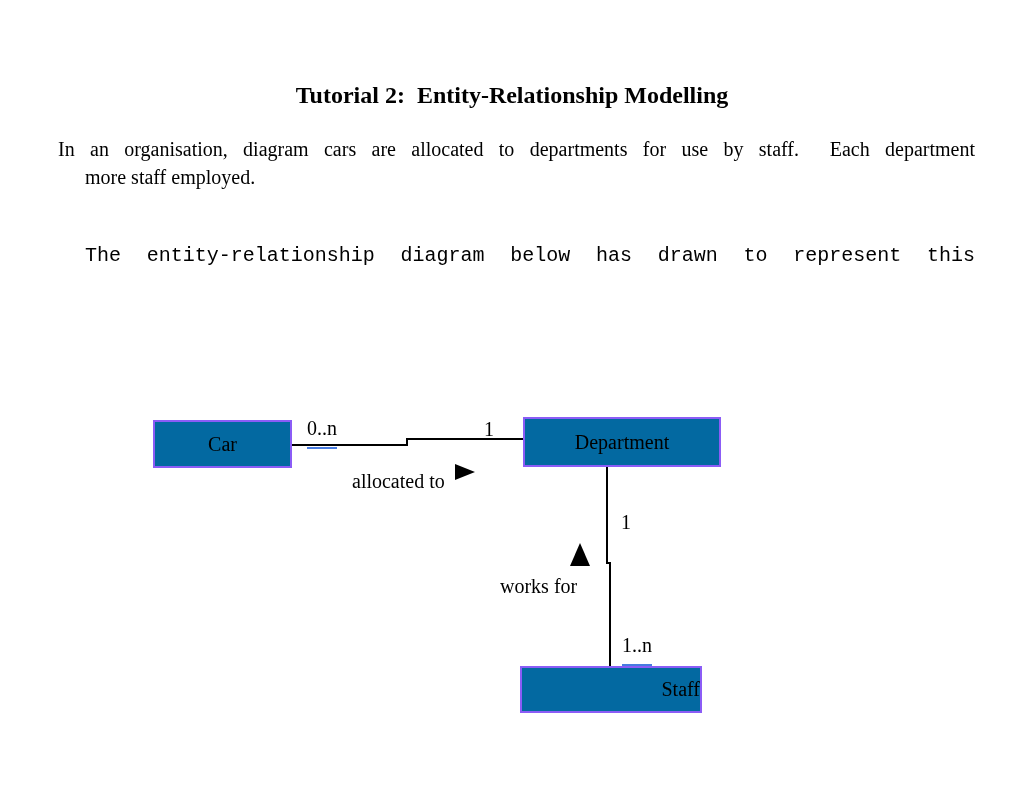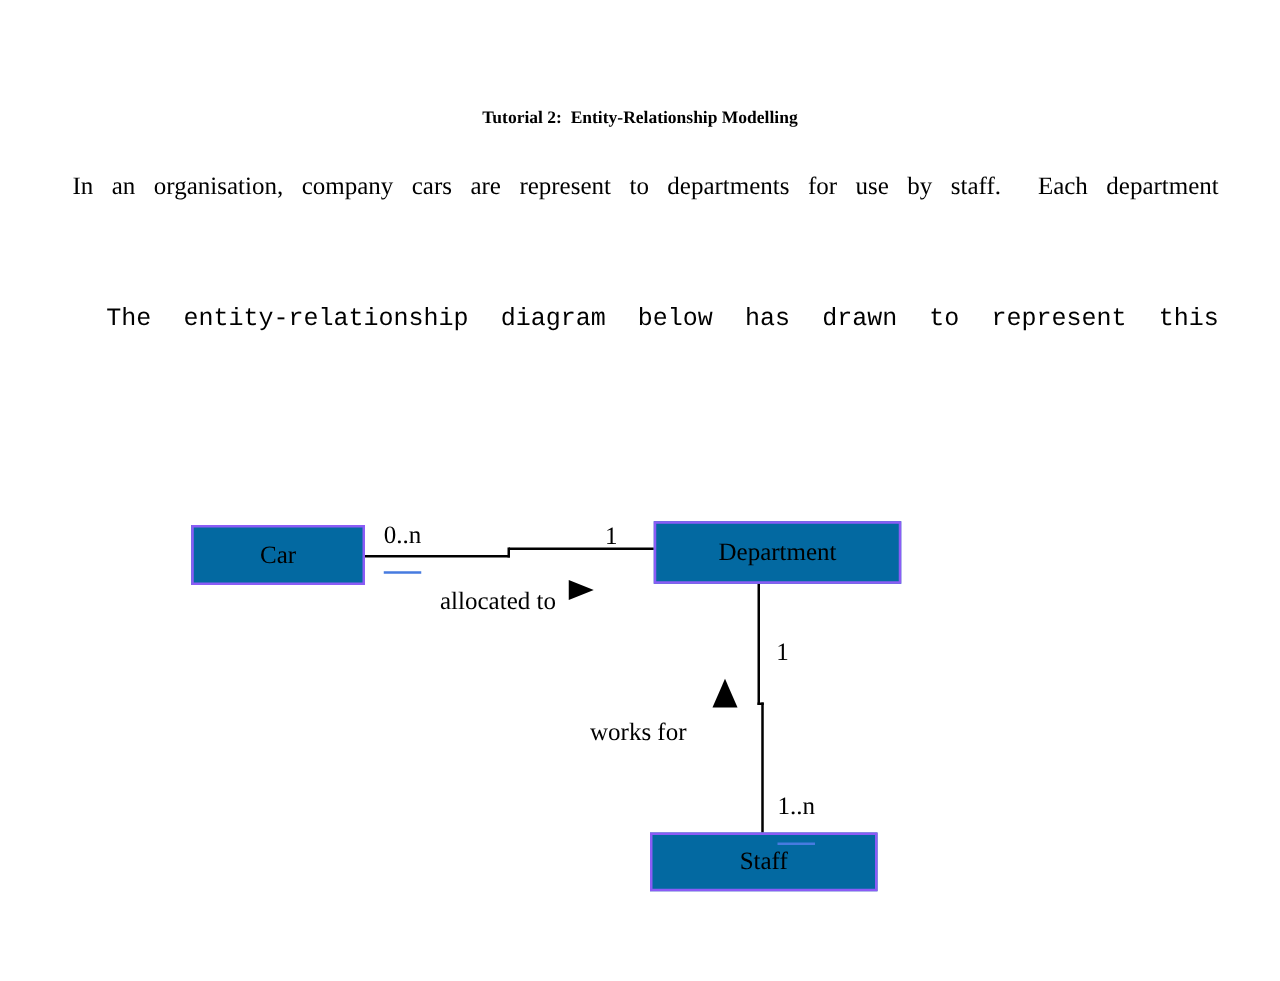--- a/index.html
+++ b/index.html
@@ -10,21 +10,21 @@
     height: 785px;
     background: #ffffff;
     font-family: "Liberation Serif", "DejaVu Serif", serif;
     color: #000000;
     overflow: hidden;
   }
   .doc-title {
     position: absolute;
     left: 0; top: 81px; width: 1024px;
     text-align: center;
-    font-size: 14px;
+    font-size: 24px;
     font-weight: bold;
     line-height: 28px;
     white-space: pre;
   }
   .para {
     position: absolute;
     left: 85px;
     width: 890px;
     font-size: 20px;
     line-height: 28px;
@@ -51,47 +51,47 @@
     position: absolute;
     border: 2px solid #8b5cf6;
     background: #0369a1;
     display: flex;
     align-items: center;
     justify-content: center;
     font-size: 20px;
   }
   .box-car        { left: 153px; top: 420px; width: 139px; height: 48px; }
   .box-department { left: 523px; top: 417px; width: 198px; height: 50px; }
-  .box-staff      { left: 520px; top: 666px; width: 182px; height: 47px; }
+  .box-staff      { left: 520px; top: 666px; width: 182px; height: 47px; justify-content: flex-end; }
   .line {
     position: absolute;
     background: #000000;
   }
   .hline-a    { left: 292px; top: 444px; width: 116px; height: 2px; }
   .hstep      { left: 406px; top: 438px; width: 2px;   height: 8px; }
   .hline-b    { left: 407px; top: 438px; width: 116px; height: 2px; }
   .vline-up   { left: 606px; top: 467px; width: 2px;   height: 97px; }
   .vstep      { left: 606px; top: 562px; width: 5px;   height: 2px; }
   .vline-down { left: 609px; top: 562px; width: 2px;   height: 104px; }
   .dia-label {
     position: absolute;
     font-size: 20px;
     line-height: 24px;
     white-space: nowrap;
   }
   .blue-underline {
     border-bottom: 2px solid #477be0;
-    padding-bottom: 18px;
+    padding-bottom: 8px;
     line-height: 21px;
   }
   .lbl-0n        { left: 307px; top: 416px; }
   .lbl-1h        { left: 484px; top: 417px; }
   .lbl-allocated { left: 352px; top: 469px; }
   .lbl-1v        { left: 621px; top: 510px; }
-  .lbl-worksfor  { left: 472px; top: 574px; text-align: right; }
+  .lbl-worksfor  { left: 500px; top: 574px; text-align: right; }
   .lbl-1n        { left: 622px; top: 633px; }
   .tri-right {
     position: absolute;
     left: 455px; top: 464px;
     width: 0; height: 0;
     border-top: 8px solid transparent;
     border-bottom: 8px solid transparent;
     border-left: 20px solid #000000;
   }
   .tri-up {
@@ -104,21 +104,22 @@
   }
 </style>
 </head>
 <body>
 
 <div class="page">
 
   <div class="doc-title">Tutorial 2:  Entity-Relationship Modelling</div>
 
   <div class="para para-1">
-    <div class="jline outdent">In an organisation, company cars are represent to departments for use by staff.  Each department</div>
+    <div class="jline outdent">In an organisation, diagram cars are allocated to departments for use by staff.  Each department</div>
+    <div class="jline jline-last">more staff employed.</div>
   </div>
 
   <div class="para para-2">
     <div class="jline">The entity-relationship diagram below has drawn to represent this scenario.  Under what</div>
   </div>
 
   <div>
 
     <div class="line hline-a"></div>
     <div class="line hstep"></div>

